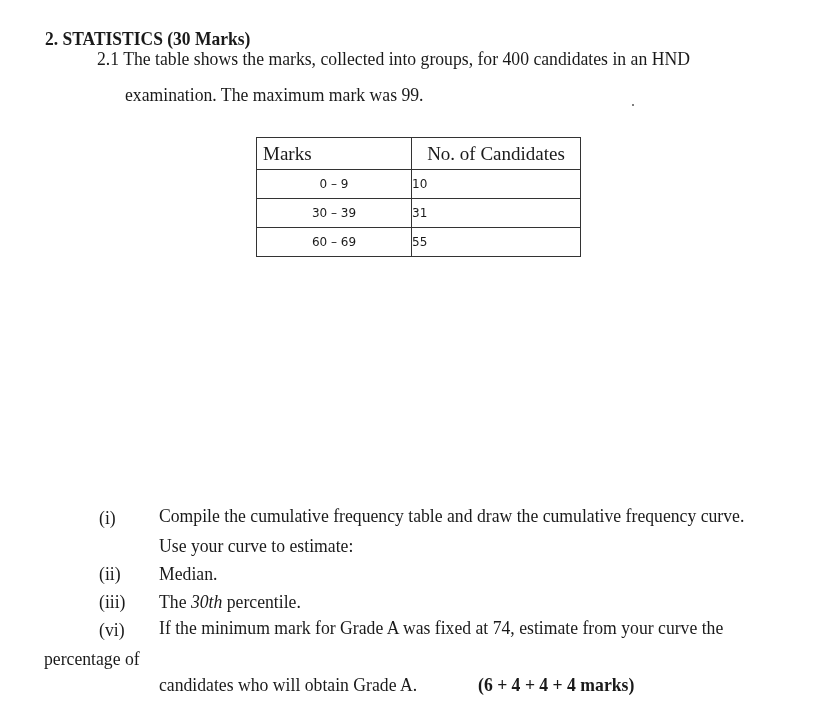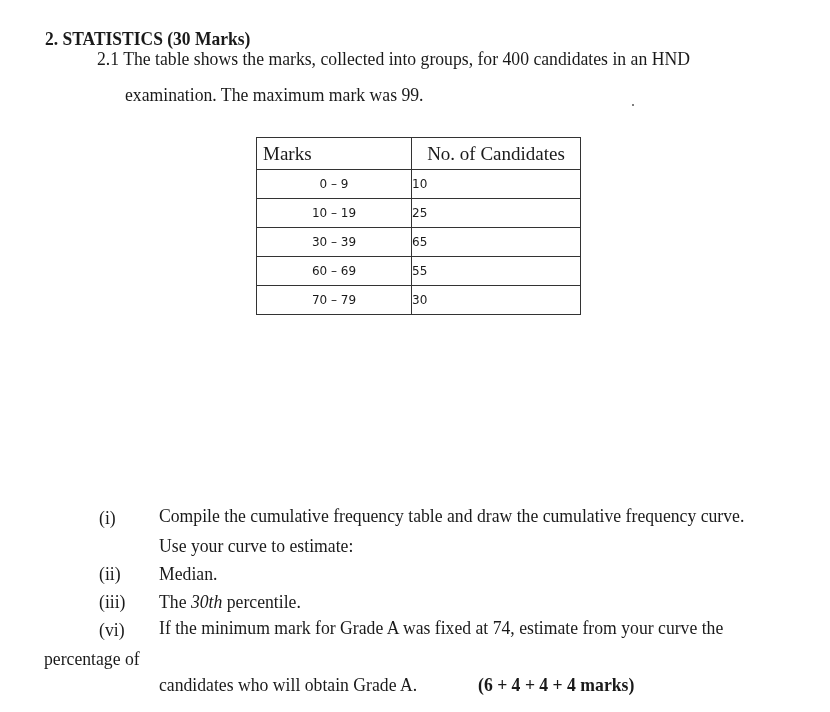--- a/index.html
+++ b/index.html
@@ -49,34 +49,26 @@
       <th class="c1">Marks</th>
       <th class="c2">No. of Candidates</th>
     </tr>
   </thead>
   <tbody>
     <tr>
         <td class="c1">0 – 9</td>
         <td class="c2">10</td>
       </tr>
     <tr>
-        <td class="c1">10 – 19</td>
-        <td class="c2">25</td>
-      </tr>
-    <tr>
         <td class="c1">30 – 39</td>
-        <td class="c2">65</td>
+        <td class="c2">31</td>
       </tr>
     <tr>
         <td class="c1">60 – 69</td>
         <td class="c2">55</td>
-      </tr>
-    <tr>
-        <td class="c1">70 – 79</td>
-        <td class="c2">30</td>
       </tr>
   </tbody>
 </table>
 
 <div class="abs qnum" style="left:99px; top:507px;">(i)</div>
 <div class="abs qtext" style="left:159px; top:505px;">Compile the cumulative frequency table and draw the cumulative frequency curve.</div>
 <div class="abs qtext" style="left:159px; top:535px;">Use your curve to estimate:</div>
 
 <div class="abs qnum" style="left:99px; top:563px;">(ii)</div>
 <div class="abs qtext" style="left:159px; top:563px;">Median.</div>

